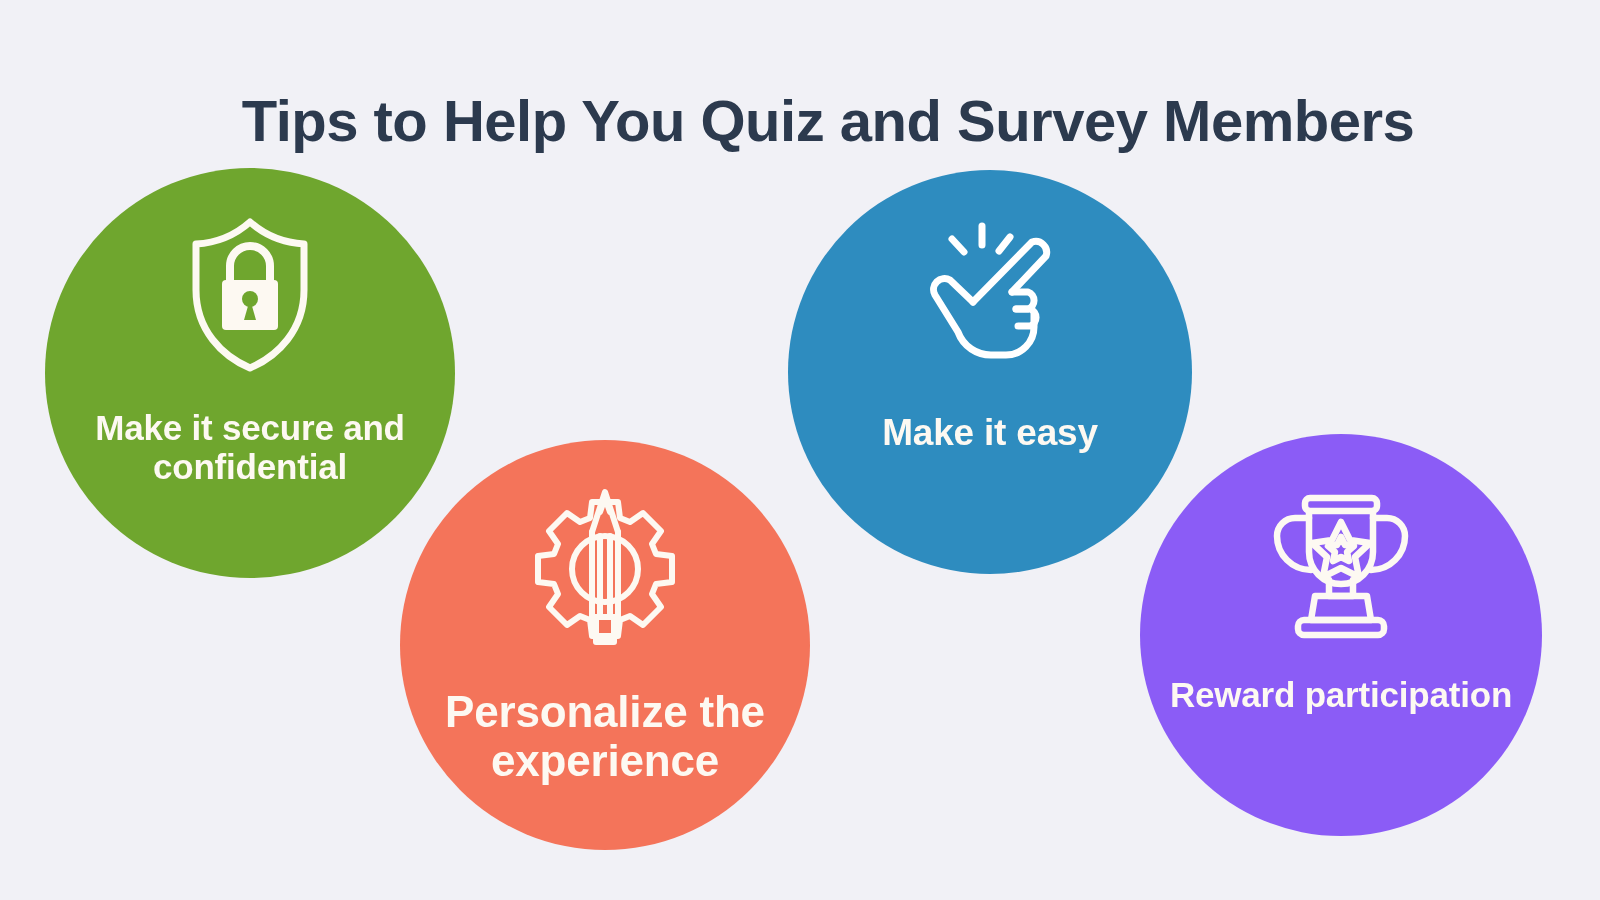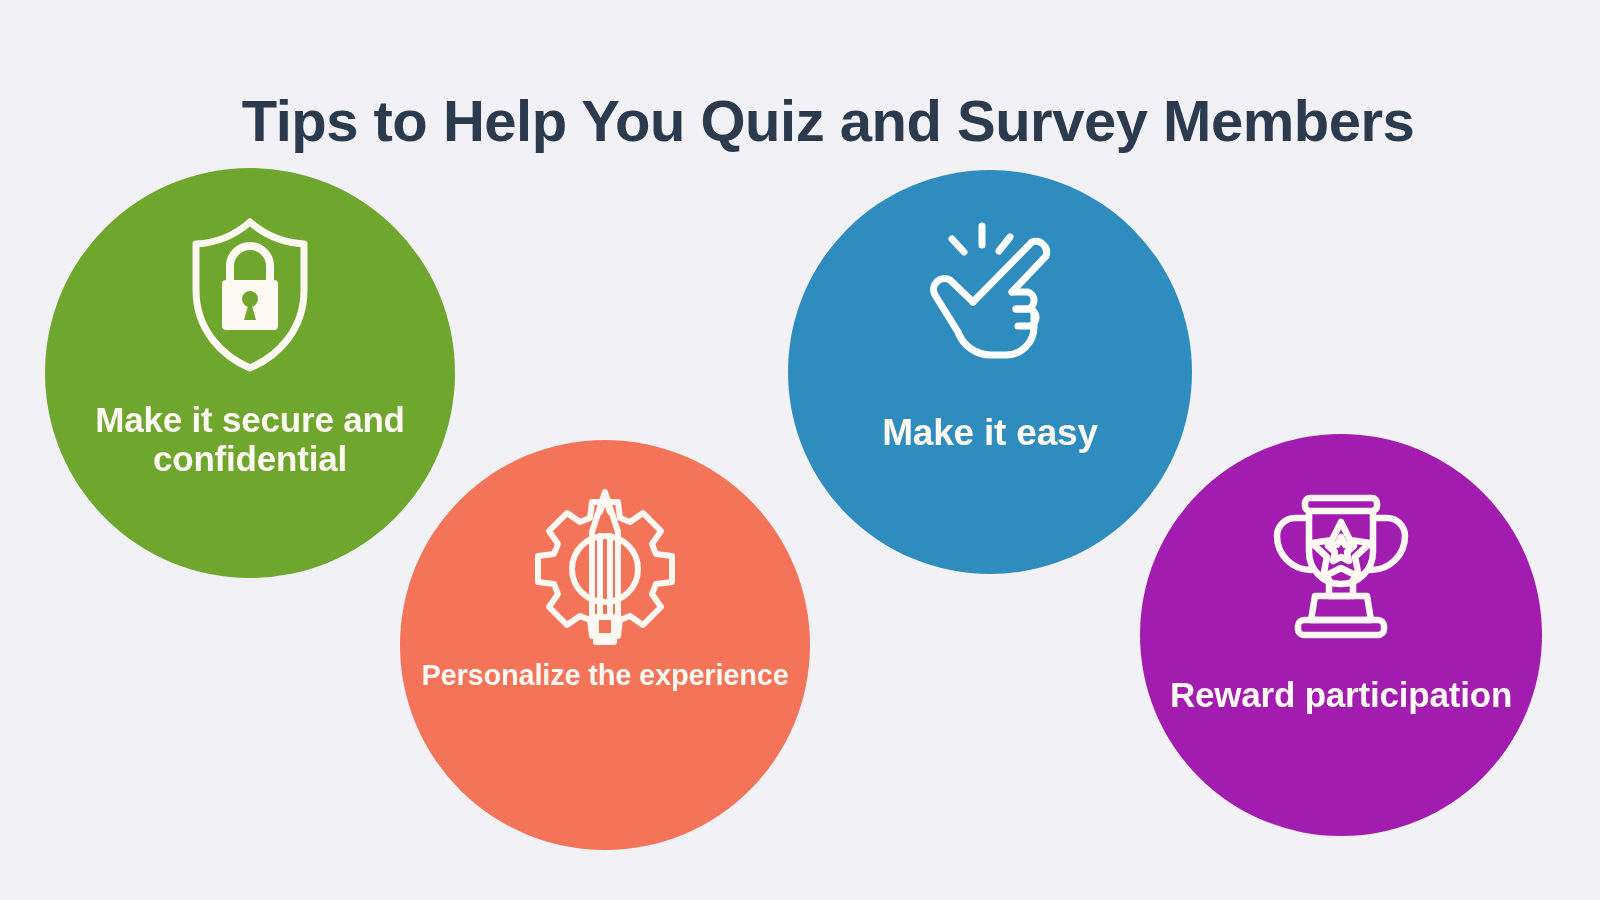--- a/index.html
+++ b/index.html
@@ -68,36 +68,37 @@
   #circle-secure {
     left: 45px;
     top: 168px;
     width: 410px;
     height: 410px;
     background: #6fa62e;
     z-index: 4;
   }
   #circle-secure .icon-wrap { margin-top: 48px; }
   #circle-secure .label {
-    margin-top: 26px;
+    margin-top: 34px;
     font-size: 35px;
   }
 
   
   #circle-personalize {
     left: 400px;
     top: 440px;
     width: 410px;
     height: 410px;
     background: #f4745a;
     z-index: 3;
   }
   #circle-personalize .icon-wrap { margin-top: 44px; }
   #circle-personalize .label {
-    font-size: 29px;
+    margin-top: 28px;
+    font-size: 44px;
     text-align: center;
   }
 
   
   #circle-easy {
     left: 788px;
     top: 170px;
     width: 404px;
     height: 404px;
     background: #2e8cbf;
@@ -108,21 +109,21 @@
     margin-top: 48px;
     font-size: 37px;
   }
 
   
   #circle-reward {
     left: 1140px;
     top: 434px;
     width: 402px;
     height: 402px;
-    background: #a21caf;
+    background: #8b5cf6;
     z-index: 1;
   }
   #circle-reward .icon-wrap { margin-top: 58px; }
   #circle-reward .label {
     margin-top: 28px;
     font-size: 35px;
   }
 
   svg { display: block; }
 </style>

